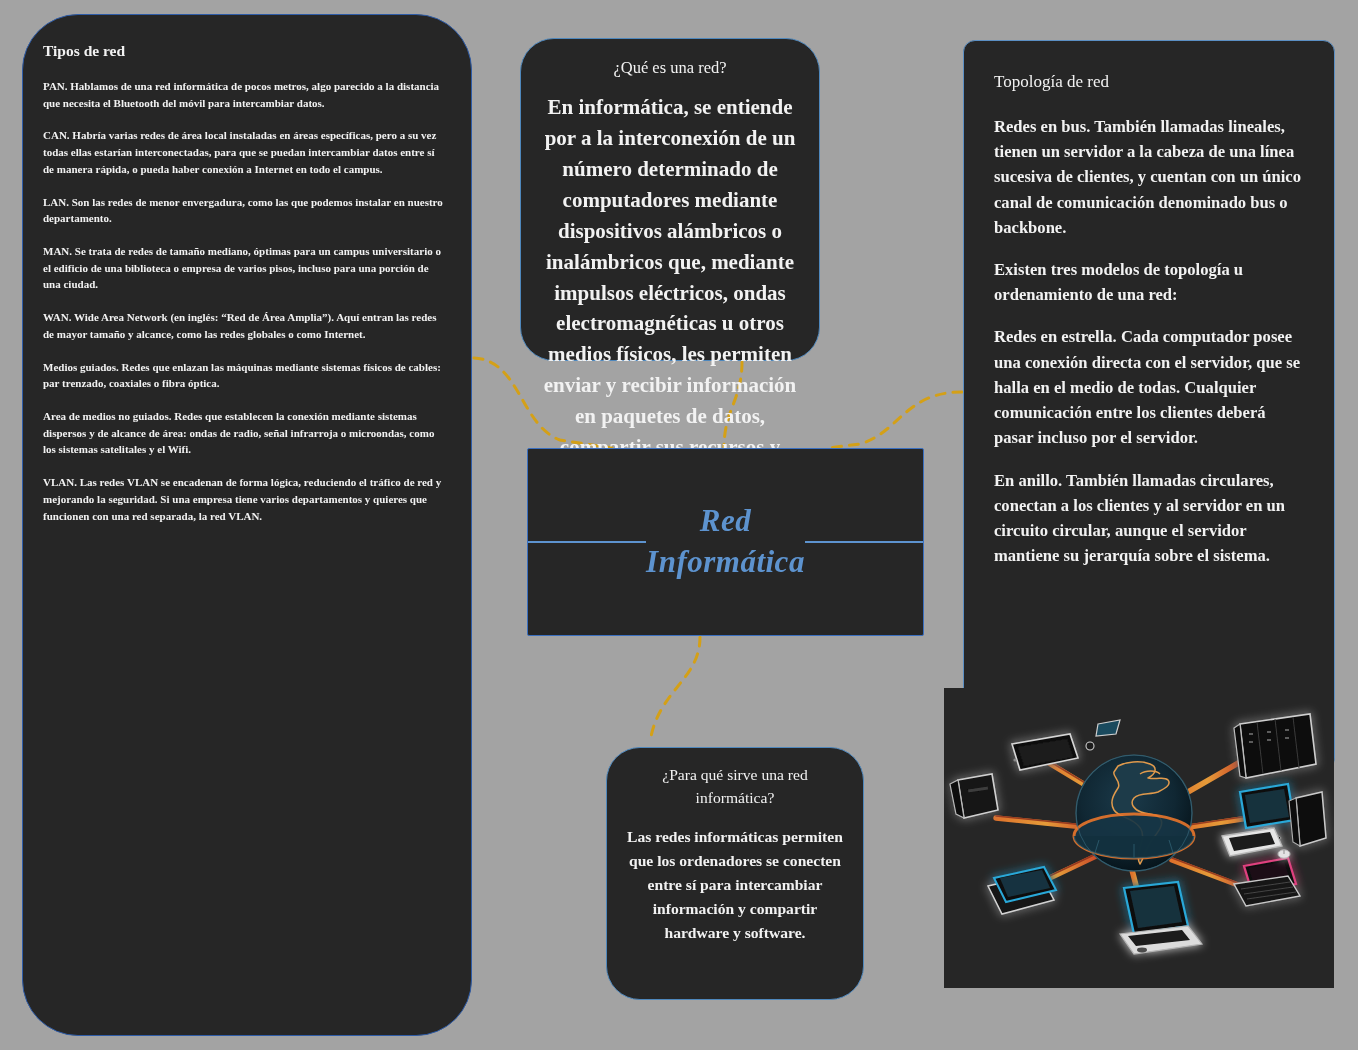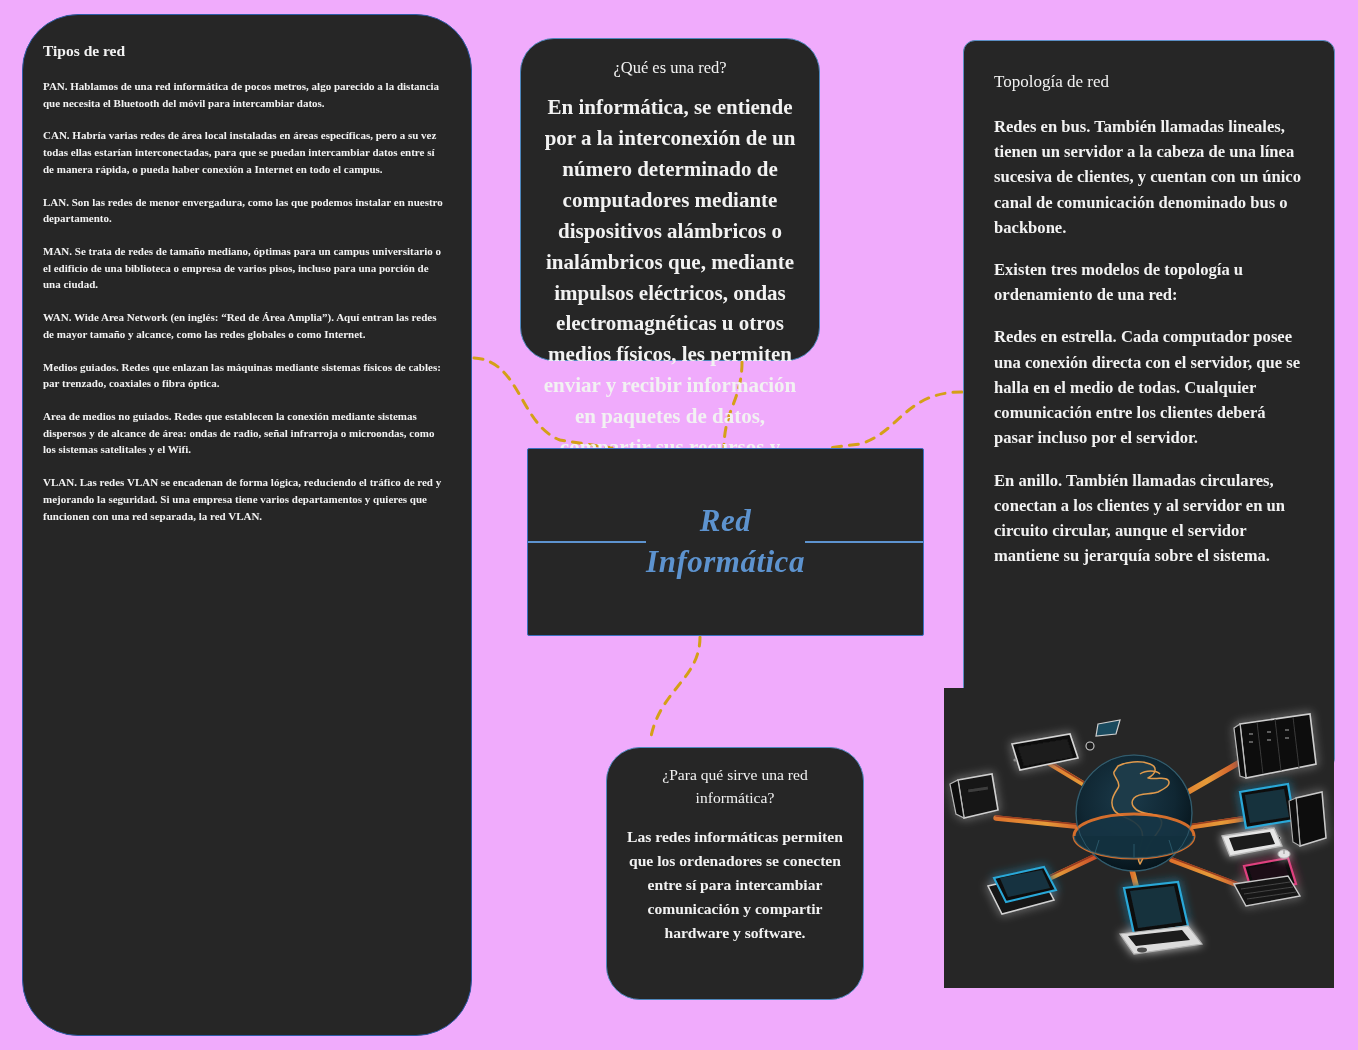--- a/index.html
+++ b/index.html
@@ -4,21 +4,21 @@
 <style>
   html, body {
     margin: 0;
     padding: 0;
     background: #262626;
   }
   #canvas {
     position: relative;
     width: 1358px;
     height: 1050px;
-    background: #f0abfc;
+    background: #a3a3a3;
     overflow: hidden;
     font-family: "Liberation Serif", "DejaVu Serif", serif;
     color: #f2f2f2;
   }
 
   
   #connectors {
     position: absolute;
     left: 0; top: 0;
     width: 1358px;
@@ -196,21 +196,21 @@
     <hr class="center-rule">
     <div class="center-title">
       <div>Red</div>
       <div>Informática</div>
     </div>
     <hr class="center-rule">
   </div>
 
   <div class="node node-bottom">
     <div class="q-title">¿Para qué sirve una red informática?</div>
-    <p class="para">Las redes informáticas permiten que los ordenadores se conecten entre sí para intercambiar comunicación y compartir hardware y software.</p>
+    <p class="para">Las redes informáticas permiten que los ordenadores se conecten entre sí para intercambiar información y compartir hardware y software.</p>
   </div>
 
   <svg class="illus" viewBox="0 0 390 300">
     <defs>
       <radialGradient id="globeG" cx="45%" cy="38%" r="62%">
         <stop offset="0%" stop-color="#1b3a4a"></stop>
         <stop offset="65%" stop-color="#102733"></stop>
         <stop offset="100%" stop-color="#07151c"></stop>
       </radialGradient>
       <linearGradient id="wireG" x1="0" y1="0" x2="1" y2="0">

